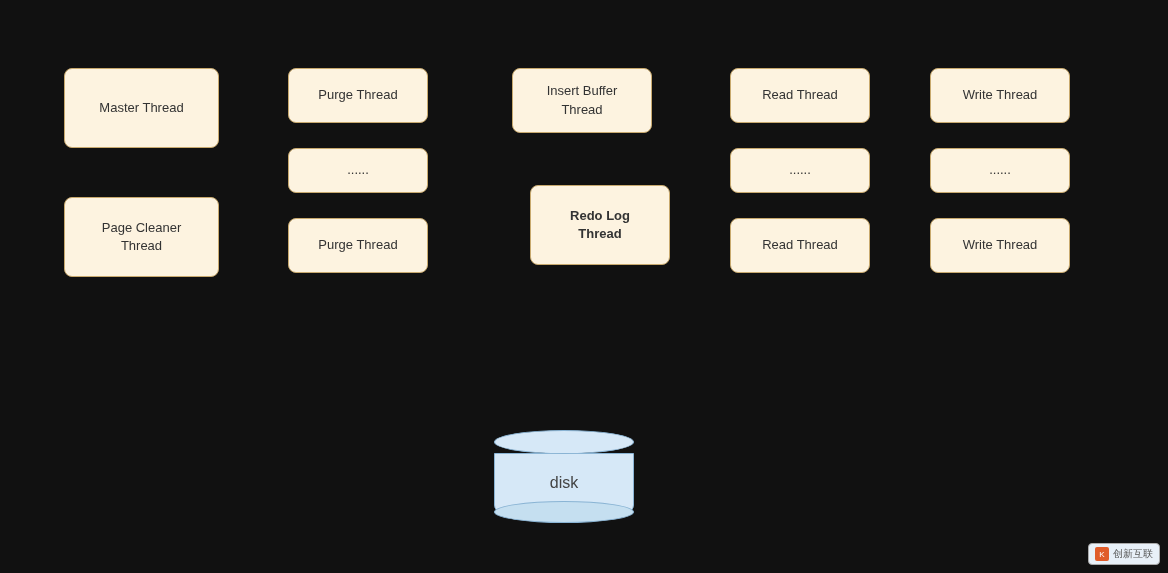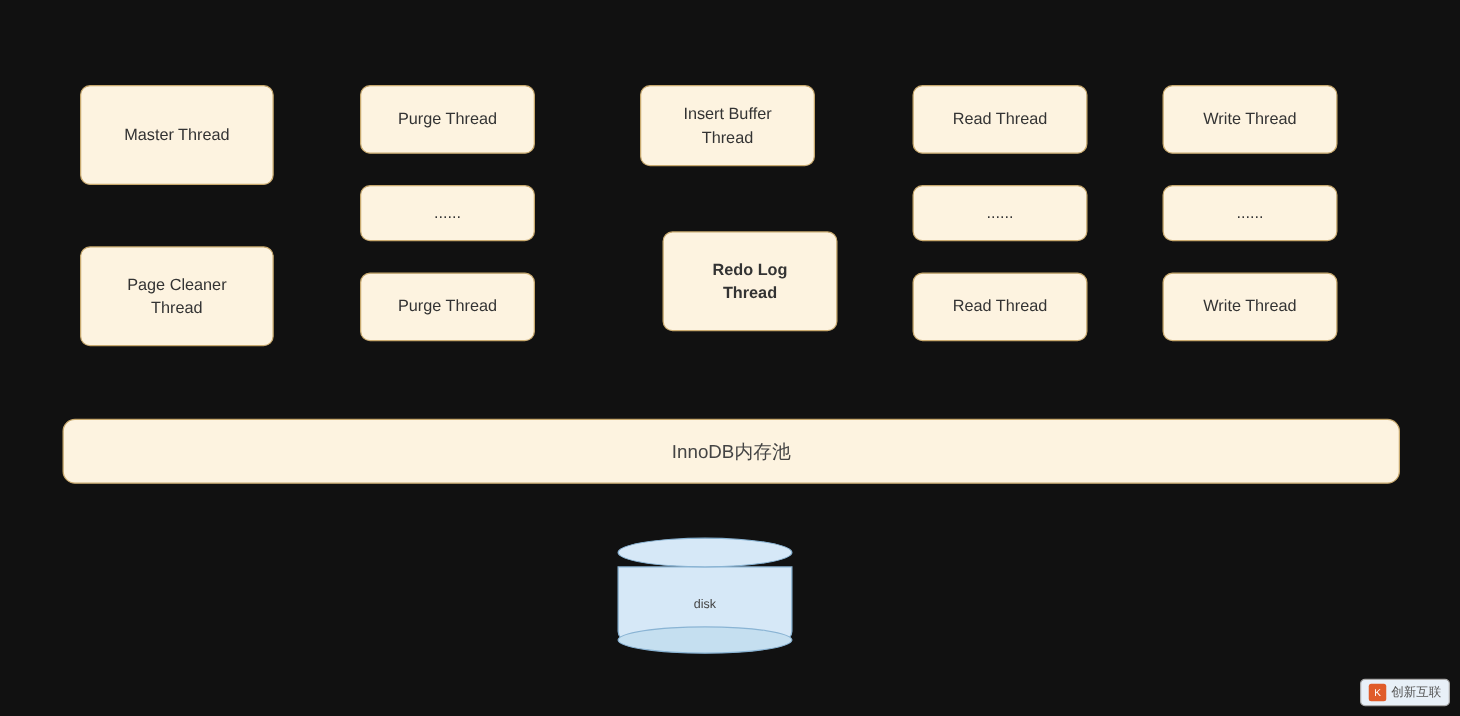--- a/index.html
+++ b/index.html
@@ -59,21 +59,21 @@
 
     .disk-body {
       background: #d6e8f7;
       border: 1.5px solid #8ab4d4;
       width: 140px;
       height: 60px;
       border-radius: 0 0 8px 8px;
       display: flex;
       align-items: center;
       justify-content: center;
-      font-size: 10px;
+      font-size: 16px;
       color: #444;
       position: relative;
     }
 
     .disk-top {
       background: #d6e8f7;
       border: 1.5px solid #8ab4d4;
       width: 140px;
       height: 24px;
       border-radius: 50%;
@@ -119,23 +119,20 @@
       justify-content: center;
       color: white;
       font-size: 8px;
     }
   </style>
 </head>
 <body>
 
 <div class="canvas">
 
-  <div class="innodb-bar" style="top:335px;left:50px;width:1070px;height:52px;">
-    <span>InnoDB内存池</span>
-  </div>
 
   <div class="disk-container" style="position:absolute;top:430px;left:494px;">
     <div class="disk-top"></div>
     <div class="disk-body">
       <span>disk</span>
       <div class="disk-bottom-ellipse"></div>
     </div>
   </div>
 
   <div class="watermark">

